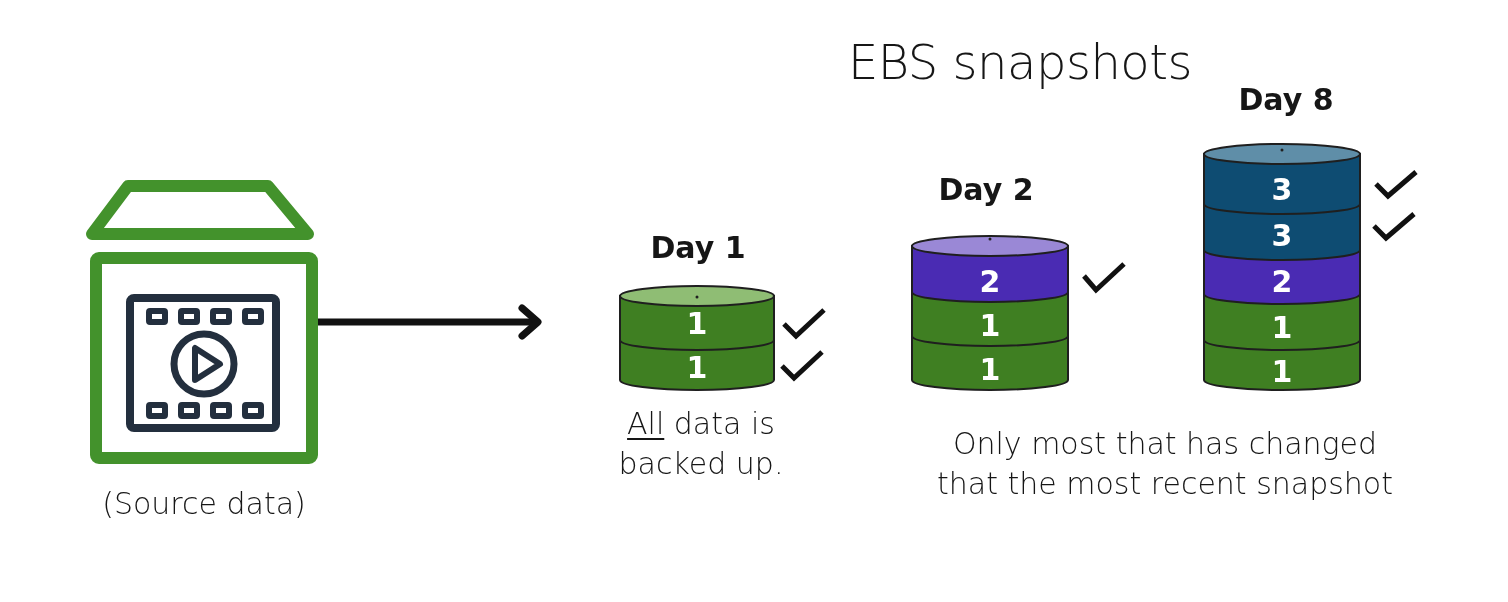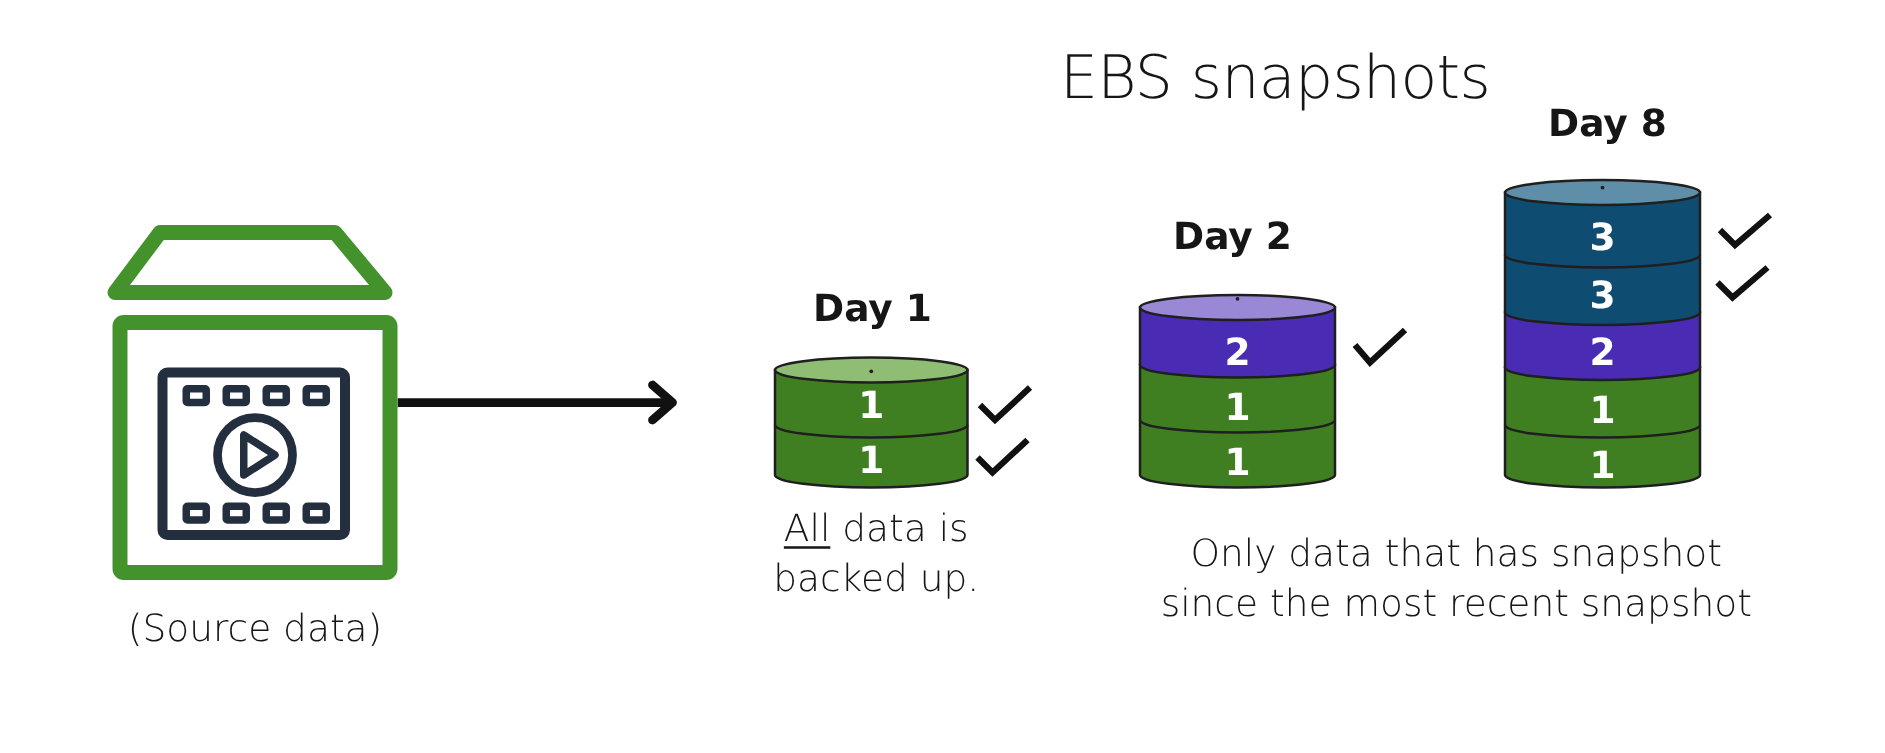--- a/index.html
+++ b/index.html
@@ -88,15 +88,15 @@
   <polyline points="176,42 188,54 216,30" fill="none" stroke="#111" stroke-width="5"></polyline>
   <polyline points="174,84 186,96 214,72" fill="none" stroke="#111" stroke-width="5"></polyline>
 </svg>
 
 <div class="abs caption" style="left:596px;top:404px;width:210px;">
   <div><u>All</u><span> data is</span></div>
   <div>backed up.</div>
 </div>
 
 <div class="abs caption" style="left:900px;top:424px;width:530px;">
-  <div>Only data that has snapshot</div>
-  <div>since the most recent snapshot</div>
+  <div>Only most that has changed</div>
+  <div>that the most recent snapshot</div>
 </div>
 
 </body></html>

